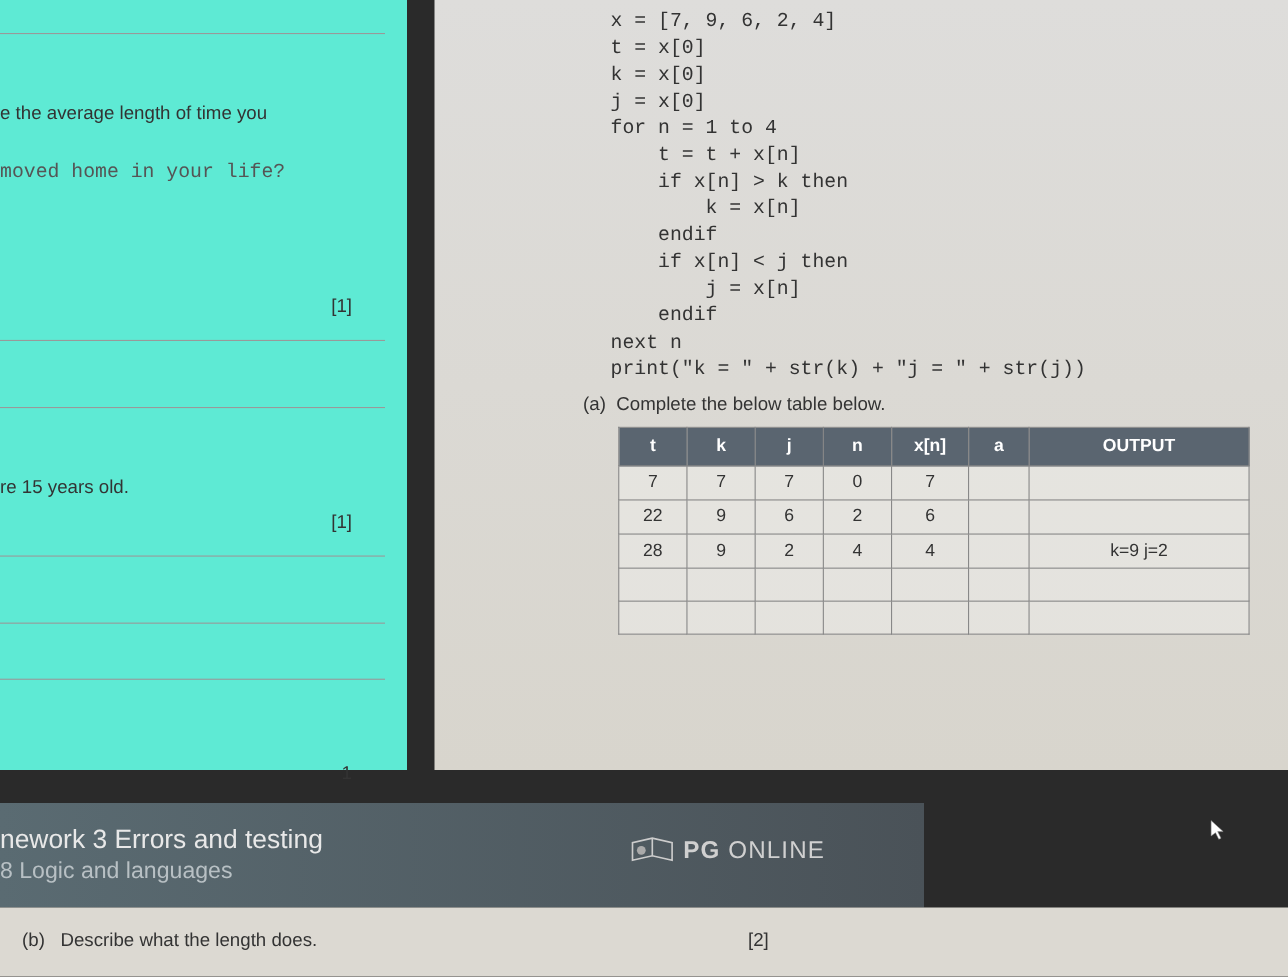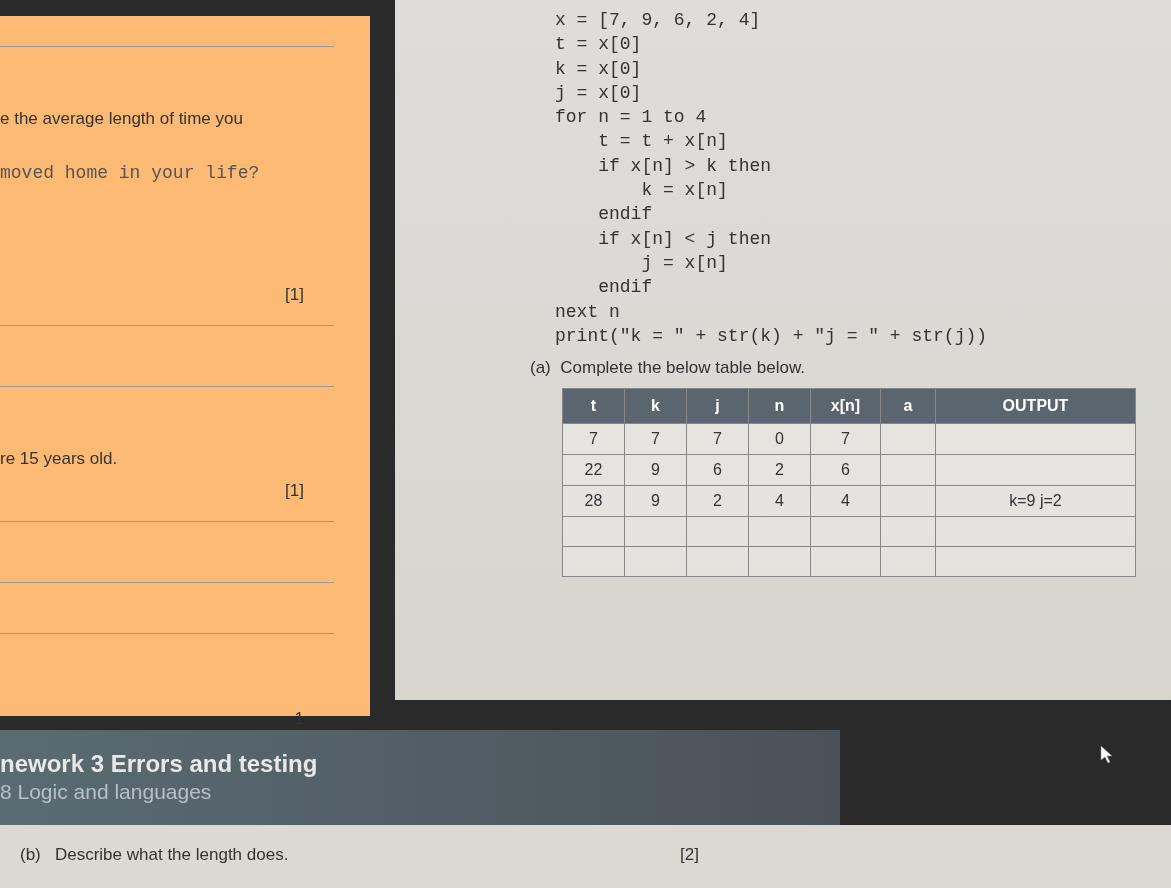--- a/index.html
+++ b/index.html
@@ -10,25 +10,24 @@
       font-family: Arial, sans-serif;
       position: relative;
       overflow: hidden;
     }
     .left-panel {
       position: absolute;
       left: 0;
       top: 0;
       width: 370px;
       height: 700px;
-      background: #fdba74;
-      padding: 10px 36px 10px 0;
+      background: #5eead4;
+      padding: 10px 20px 10px 0;
       color: #333;
       font-size: 17px;
-      margin-top: 16px;
     }
     .left-panel .line {
       border-bottom: 1px solid #999;
       margin: 20px 0 20px 0;
       height: 1px;
     }
     .left-panel .text-line {
       margin: 12px 0;
       color: #333;
     }
@@ -107,21 +106,21 @@
       left: 0;
       top: 730px;
       width: 840px;
       height: 95px;
       background: linear-gradient(to right, #5a6b72 0%, #4a5258 100%);
       color: #fff;
       padding: 20px 0 0 0;
     }
     .footer-title {
       font-size: 24px;
-      font-weight: bold;
+      font-weight: normal;
       color: #e8e8e8;
     }
     .footer-sub {
       font-size: 21px;
       color: #b8c0c4;
       margin-top: 2px;
     }
     .pg-logo {
       position: absolute;
       right: 90px;
@@ -268,20 +267,32 @@
         <td></td>
         <td></td>
       </tr>
     </tbody>
   </table>
 </div>
 
 <div class="footer-band">
   <div class="footer-title">nework 3 Errors and testing</div>
   <div class="footer-sub">8 Logic and languages</div>
+  <div class="pg-logo">
+    <span class="pg-icon">
+      <svg width="40" height="26" viewBox="0 0 40 26">
+        <path d="M2 22 L20 18 L38 22 L38 6 L20 2 L2 6 Z" fill="none" stroke="#ccc" stroke-width="1.5"></path>
+        <path d="M20 2 L20 18" stroke="#ccc" stroke-width="1.5"></path>
+        <circle cx="10" cy="13" r="4" fill="#aaa"></circle>
+      </svg>
+    </span>
+    <span>
+      <b>PG</b><span style="font-weight:300"> ONLINE</span>
+    </span>
+  </div>
 </div>
 
 <div class="bottom-strip">
   <span>(b)</span>&nbsp;&nbsp;
   <span>Describe what the length does.</span>
   <span class="bottom-mark">[2]</span>
 </div>
 
 <div class="cursor-img">
   <svg width="16" height="20" viewBox="0 0 16 20">

